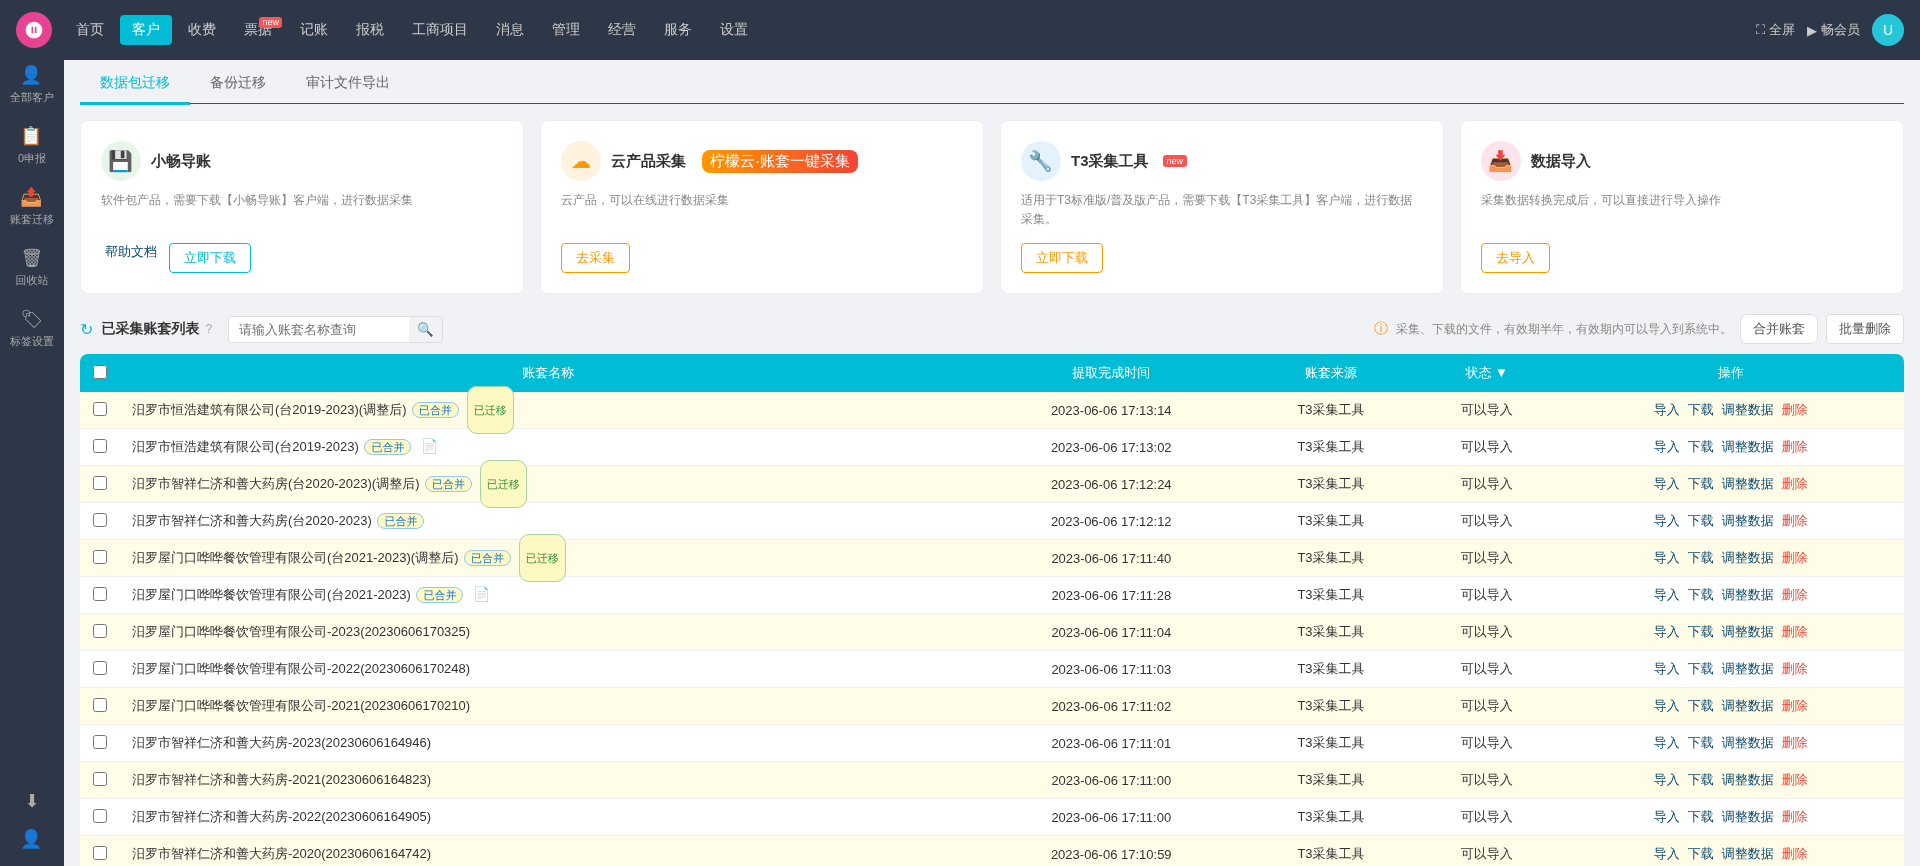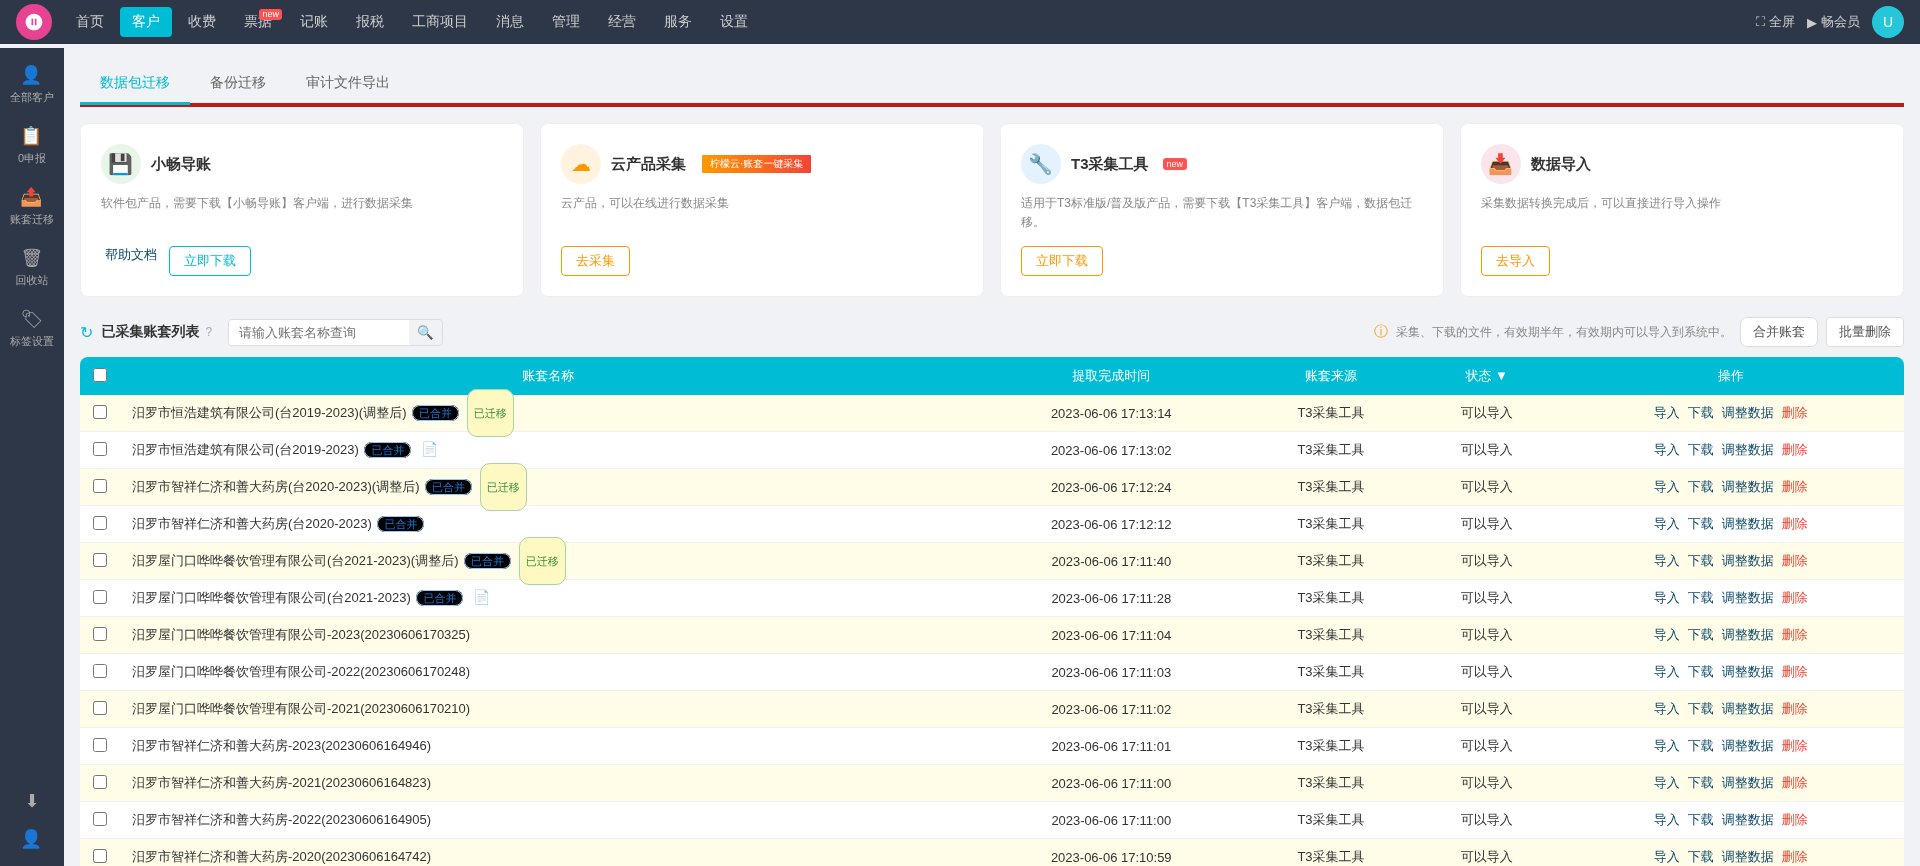--- a/index.html
+++ b/index.html
@@ -1,20 +1,20 @@
 <!DOCTYPE html>
 <html><head>
   <meta charset="utf-8">
   <style>
     * { box-sizing: border-box; margin: 0; padding: 0; }
     body { font-family: 'Microsoft YaHei', Arial, sans-serif; font-size: 13px; background: #f0f2f5; color: #333; overflow: hidden; }
 
     
     .top-nav {
-      display: flex; align-items: center; height: 44px;
+      display: flex; align-items: center; height: 60px;
       background: #2d3748; color: #fff; padding: 0 16px; gap: 4px;
       position: fixed; top: 0; left: 0; right: 0; z-index: 100;
     }
     .nav-logo { width: 36px; height: 36px; background: #e84393; border-radius: 50%; display: flex; align-items: center; justify-content: center; margin-right: 8px; }
     .nav-logo svg { width: 20px; height: 20px; }
     .nav-item { padding: 6px 12px; border-radius: 4px; cursor: pointer; font-size: 14px; color: #ccc; }
     .nav-item.active { background: #00bcd4; color: #fff; }
     .nav-item.has-badge { position: relative; }
     .nav-badge { position: absolute; top: 2px; right: 2px; background: #ff5252; color: #fff; font-size: 9px; padding: 1px 3px; border-radius: 3px; line-height: 1; }
     .nav-right { margin-left: auto; display: flex; align-items: center; gap: 12px; }
@@ -31,38 +31,38 @@
       display: flex; flex-direction: column; align-items: center; justify-content: center;
       width: 56px; padding: 8px 4px; border-radius: 8px; cursor: pointer; color: #aaa; font-size: 11px; gap: 4px;
     }
     .sidebar-item .s-icon { font-size: 18px; }
     .sidebar-bottom { margin-top: auto; }
 
     
     .main { margin-left: 64px; margin-top: 48px; padding: 16px; height: calc(100vh - 48px); overflow-y: auto; }
 
     
-    .tabs { display: flex; gap: 0; margin-bottom: 16px; border-bottom: 4px solid #b91c1c; }
+    .tabs { display: flex; gap: 0; margin-bottom: 16px; border-bottom: 1px solid #b91c1c; }
     .tab { padding: 10px 20px; cursor: pointer; font-size: 14px; color: #666; border-bottom: 3px solid transparent; margin-bottom: -2px; }
     .tab.active { color: #00bcd4; border-bottom-color: #00bcd4; font-weight: 500; }
 
     
     .cards { display: grid; grid-template-columns: repeat(4, 1fr); gap: 16px; margin-bottom: 20px; }
     .card { background: #fff; border-radius: 8px; padding: 20px; border: 1px solid #eee; }
     .card-header { display: flex; align-items: center; gap: 10px; margin-bottom: 10px; }
     .card-icon { width: 40px; height: 40px; border-radius: 50%; display: flex; align-items: center; justify-content: center; font-size: 20px; }
     .card-icon.green { background: #e8f5e9; color: #4caf50; }
     .card-icon.orange { background: #fff3e0; color: #ff9800; }
     .card-icon.blue { background: #e3f2fd; color: #2196f3; }
     .card-icon.red { background: #fce4ec; color: #e91e63; }
     .card-title { font-size: 15px; font-weight: 600; color: #333; }
     .card-desc { font-size: 12px; color: #888; line-height: 1.6; margin-bottom: 12px; min-height: 40px; }
     .card-btn { border: 1px solid #ff9800; color: #ff9800; background: #fff; padding: 5px 14px; border-radius: 4px; cursor: pointer; font-size: 13px; }
     .card-btn.teal { border-color: #00bcd4; color: #00bcd4; }
-    .card-tag { background: linear-gradient(90deg, #ff9800, #f44336); color: #fff; font-size: 10px; padding: 2px 8px; border-radius: 1px; margin-left: 6px; }
+    .card-tag { background: linear-gradient(90deg, #ff9800, #f44336); color: #fff; font-size: 15px; padding: 2px 8px; border-radius: 8px; margin-left: 6px; }
     .card-new { background: #ff5252; color: #fff; font-size: 9px; padding: 1px 4px; border-radius: 3px; margin-left: 4px; }
     .card-actions { display: flex; gap: 8px; }
 
     
     .table-header { display: flex; align-items: center; gap: 8px; margin-bottom: 10px; }
     .table-title { font-size: 14px; font-weight: 600; color: #333; display: flex; align-items: center; gap: 6px; }
     .search-box { display: flex; align-items: center; border: 1px solid #ddd; border-radius: 4px; overflow: hidden; margin-left: 8px; }
     .search-input { border: none; outline: none; padding: 5px 10px; font-size: 13px; width: 180px; }
     .search-btn { background: none; border: none; padding: 5px 8px; cursor: pointer; color: #aaa; }
     .table-right-info { margin-left: auto; display: flex; align-items: center; gap: 8px; font-size: 12px; color: #888; }
@@ -75,21 +75,21 @@
     .data-table thead th { padding: 10px 12px; text-align: center; font-weight: 500; font-size: 13px; }
     .data-table thead th:first-child { width: 40px; }
     .data-table tbody tr { border-bottom: 1px solid #f0f0f0; }
     .data-table tbody tr:nth-child(odd) { background: #fffde7; }
     .data-table tbody tr:nth-child(even) { background: #fff; }
     .data-table tbody td { padding: 9px 12px; text-align: center; font-size: 13px; color: #333; }
     .data-table tbody td:first-child { width: 40px; }
     .data-table tbody td:nth-child(2) { text-align: left; }
     .action-link { color: #0c4a6e; cursor: pointer; margin: 0 4px; text-decoration: none; font-size: 13px; }
     .action-del { color: #f44336; cursor: pointer; margin: 0 4px; font-size: 13px; }
-    .tag-open { background: #000000; color: #1976d2; border: 1px solid #90caf9; border-radius: 10px; font-size: 11px; padding: 1px 6px; margin: 0 2px; }
+    .tag-open { background: #fef9c3; color: #1976d2; border: 1px solid #90caf9; border-radius: 10px; font-size: 11px; padding: 1px 6px; margin: 0 2px; }
     .tag-green { background: #fef9c3; color: #388e3c; border: 1px solid #a5d6a7; border-radius: 10px; font-size: 11px; padding: 17px 6px; margin: 0 2px; }
     .icon-file { color: #aaa; margin-left: 4px; font-size: 14px; }
     .checkbox { width: 14px; height: 14px; cursor: pointer; }
 
     
     .info-icon { color: #ff9800; font-size: 14px; }
 
     
     ::-webkit-scrollbar { width: 6px; }
     ::-webkit-scrollbar-thumb { background: #ccc; border-radius: 3px; }
@@ -192,21 +192,21 @@
         <button class="card-btn">去采集</button>
       </div>
     </div>
 
     <div class="card">
       <div class="card-header">
         <div class="card-icon blue">🔧</div>
         <span class="card-title">T3采集工具</span>
         <span class="card-new">new</span>
       </div>
-      <div class="card-desc">适用于T3标准版/普及版产品，需要下载【T3采集工具】客户端，数据包迁移。</div>
+      <div class="card-desc">适用于T3标准版/普及版产品，需要下载【T3采集工具】客户端，进行数据采集。</div>
       <div class="card-actions">
         <button class="card-btn">立即下载</button>
       </div>
     </div>
 
     <div class="card">
       <div class="card-header">
         <div class="card-icon red">📥</div>
         <span class="card-title">数据导入</span>
       </div>

